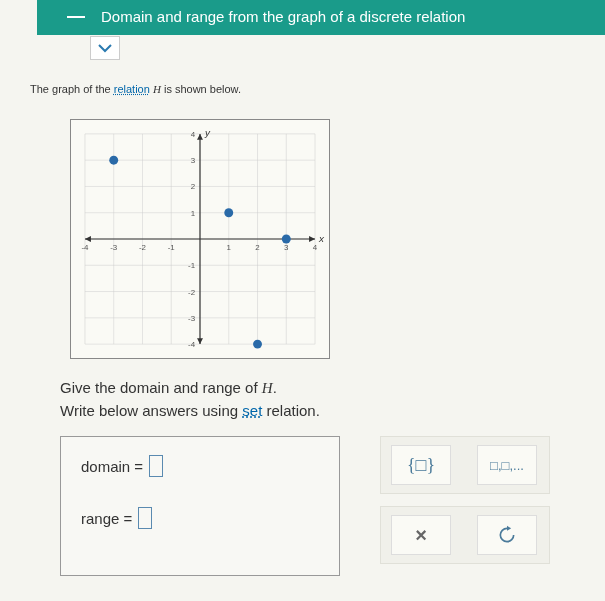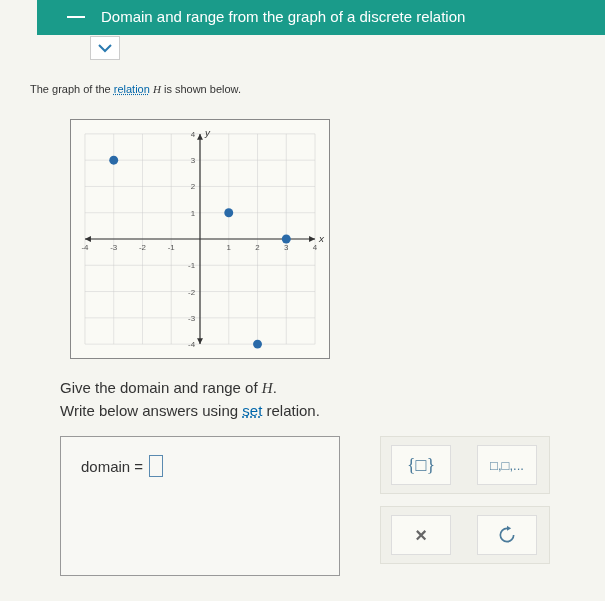--- a/index.html
+++ b/index.html
@@ -196,20 +196,24 @@
     <span>Give the domain and range of </span><span class="italic">H</span><span>.</span><br>
     <span>Write below answers using </span><span class="set-link">set</span><span> relation.</span>
   </p>
 
   <div class="answer-row">
     <div class="answer-box">
       <div class="ans-line">
         <span>domain =</span>
         <span class="input-slot"></span>
       </div>
+      <div class="ans-line">
+        <span>range =</span>
+        <span class="input-slot"></span>
+      </div>
     </div>
 
     <div class="tool-panel">
       <div class="tool-row">
         <div class="tool-btn set-braces">{□}</div>
         <div class="tool-btn" style="font-size:13px;">□,□,...</div>
       </div>
       <div class="tool-row">
         <div class="tool-btn x-btn">×</div>
         <div class="tool-btn reset-btn">

